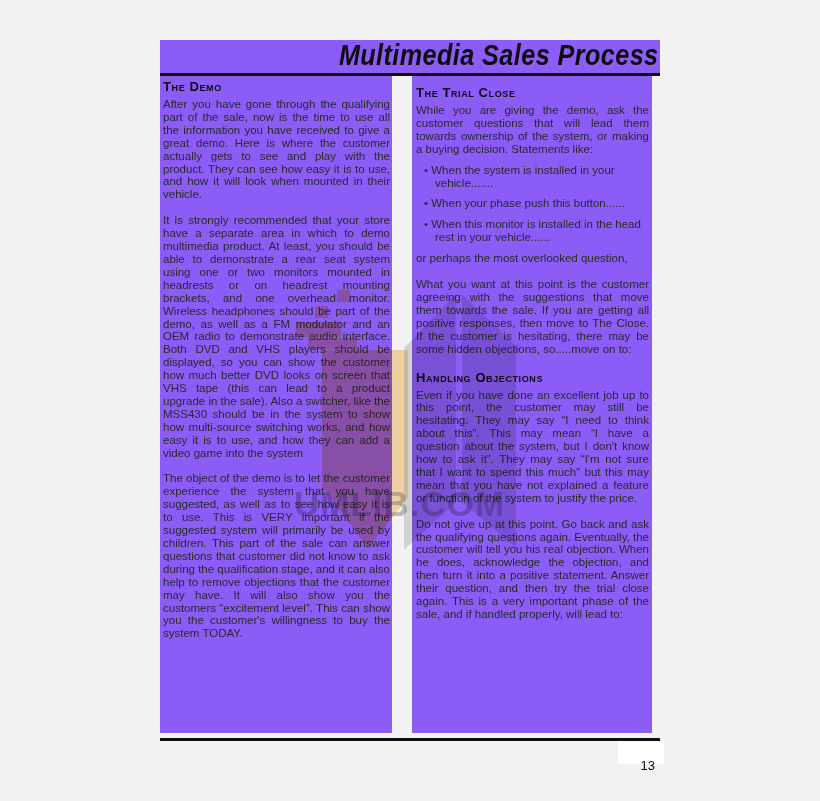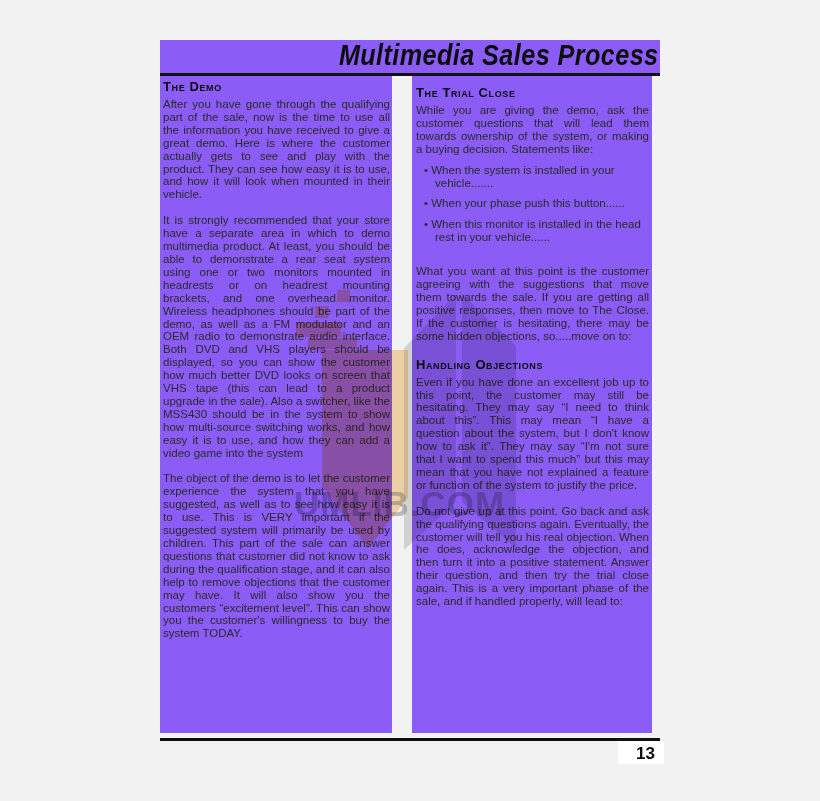--- a/index.html
+++ b/index.html
@@ -57,22 +57,22 @@
   .wm-text{
     position:absolute;left:294px;top:484px;
     font-size:35px;font-weight:bold;letter-spacing:1px;
     color:rgba(104,104,104,0.40);
     white-space:nowrap;
   }
   
   .footer-rule{left:160px;top:738px;width:500px;height:3px;background:#101010;}
   .pagenum-patch{left:618px;top:741px;width:46px;height:23px;background:#ffffff;}
   .pagenum{
-    position:absolute;right:9px;top:3px;
-    font-size:17px;font-weight:bold;color:#0c0c0c;
+    position:absolute;right:9px;top:17px;
+    font-size:13px;font-weight:normal;color:#0c0c0c;
   }
 </style>
 </head>
 <body>
 
 <div class="abs paper header-block">
   <div class="doc-title">Multimedia Sales Process</div>
 </div>
 <div class="abs header-rule"></div>
 
@@ -84,20 +84,21 @@
 </div>
 
 <div class="abs paper col col-right">
   <div class="sec-heading">The Trial Close</div>
   <p class="para tight">While you are giving the demo, ask the customer questions that will lead them towards ownership of the system, or making a buying decision. Statements like:</p>
   <ul class="bullets">
     <li><span class="bullet-dot">•</span> <span>When the system is installed in your vehicle.......</span></li>
     <li><span class="bullet-dot">•</span> <span>When your phase push this button......</span></li>
     <li><span class="bullet-dot">•</span> <span>When this monitor is installed in the head rest in your vehicle......</span></li>
   </ul>
+  <p class="interlude">or perhaps the most overlooked question,</p>
   <div class="gap13"></div>
   <p class="para">What you want at this point is the customer agreeing with the suggestions that move them towards the sale. If you are getting all positive responses, then move to The Close. If the customer is hesitating, there may be some hidden objections, so.....move on to:</p>
   <div class="sec-heading second">Handling Objections</div>
   <p class="para">Even if you have done an excellent job up to this point, the customer may still be hesitating. They may say “I need to think about this”. This may mean “I have a question about the system, but I don't know how to ask it”.  They may say “I'm not sure that I want to spend this much” but this may mean that you have not explained a feature or function of the system to justify the price.</p>
   <p class="para">Do not give up at this point. Go back and ask the qualifying questions again. Eventually, the customer will tell you his real objection. When he does, acknowledge the objection, and then turn it into a positive statement. Answer their question, and then try the trial close again. This is a very important phase of the sale, and if handled properly, will lead to:</p>
 </div>
 
 <div class="abs watermark">
   <svg width="820" height="801" viewBox="0 0 820 801">
     <g fill="rgba(243,168,58,0.42)">

